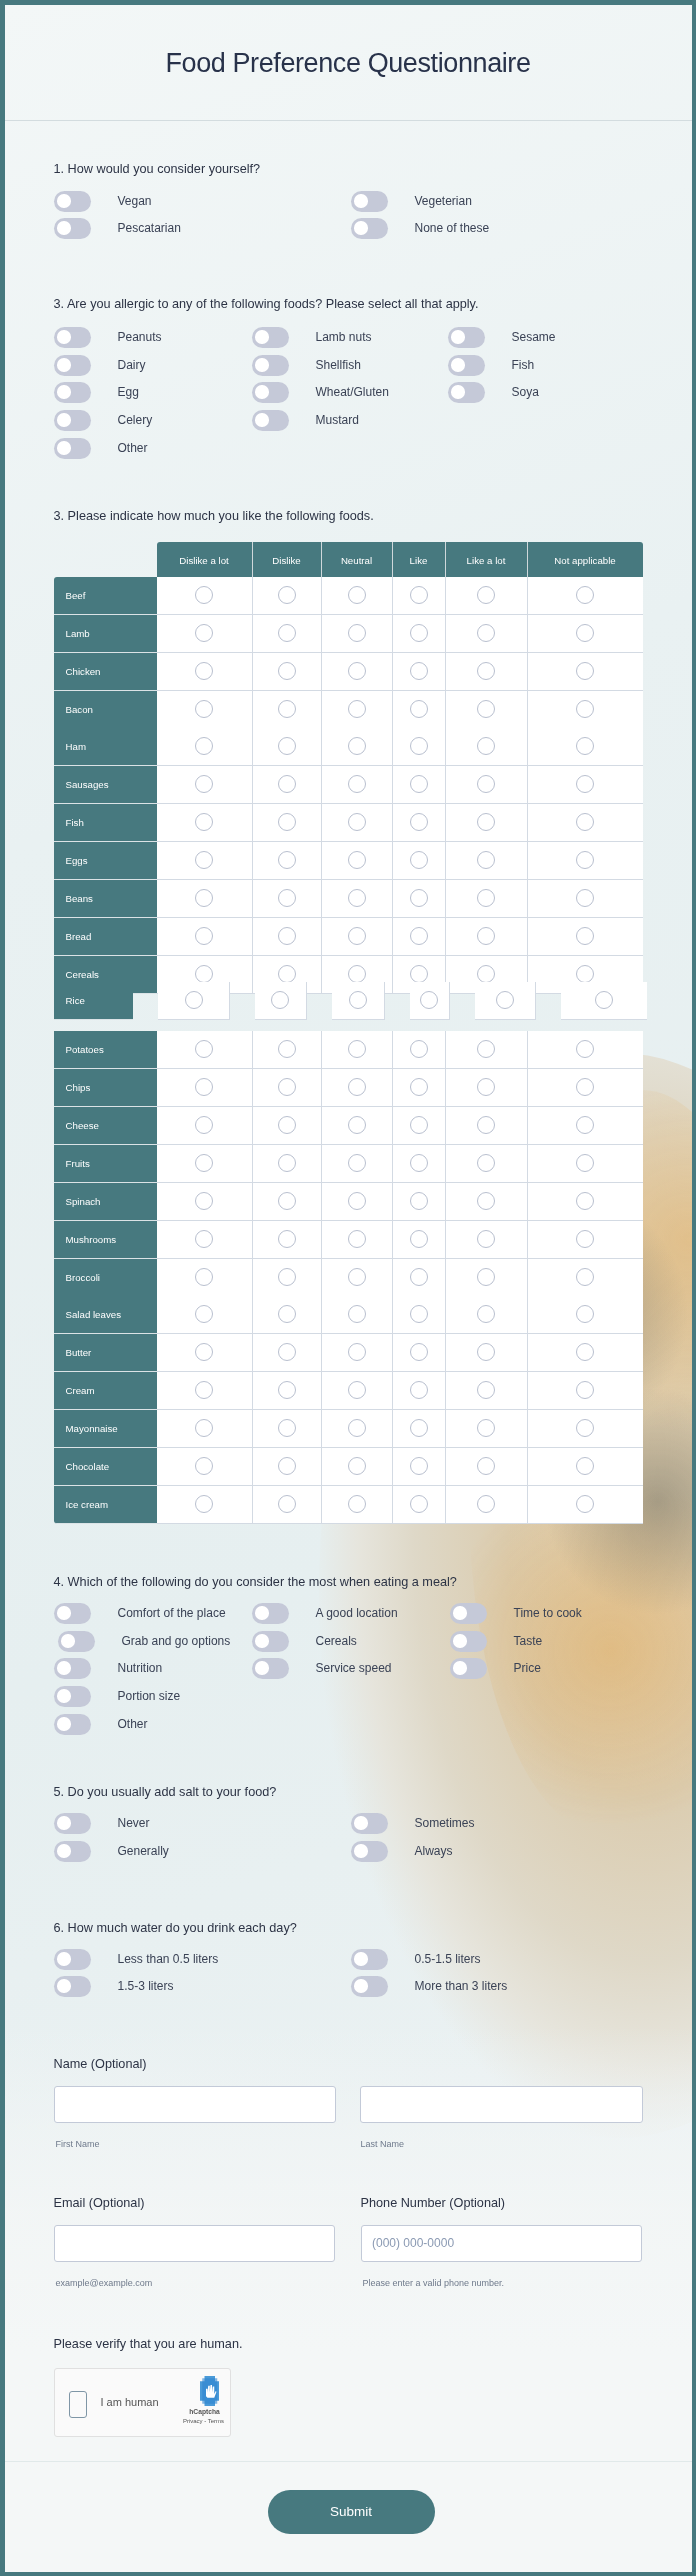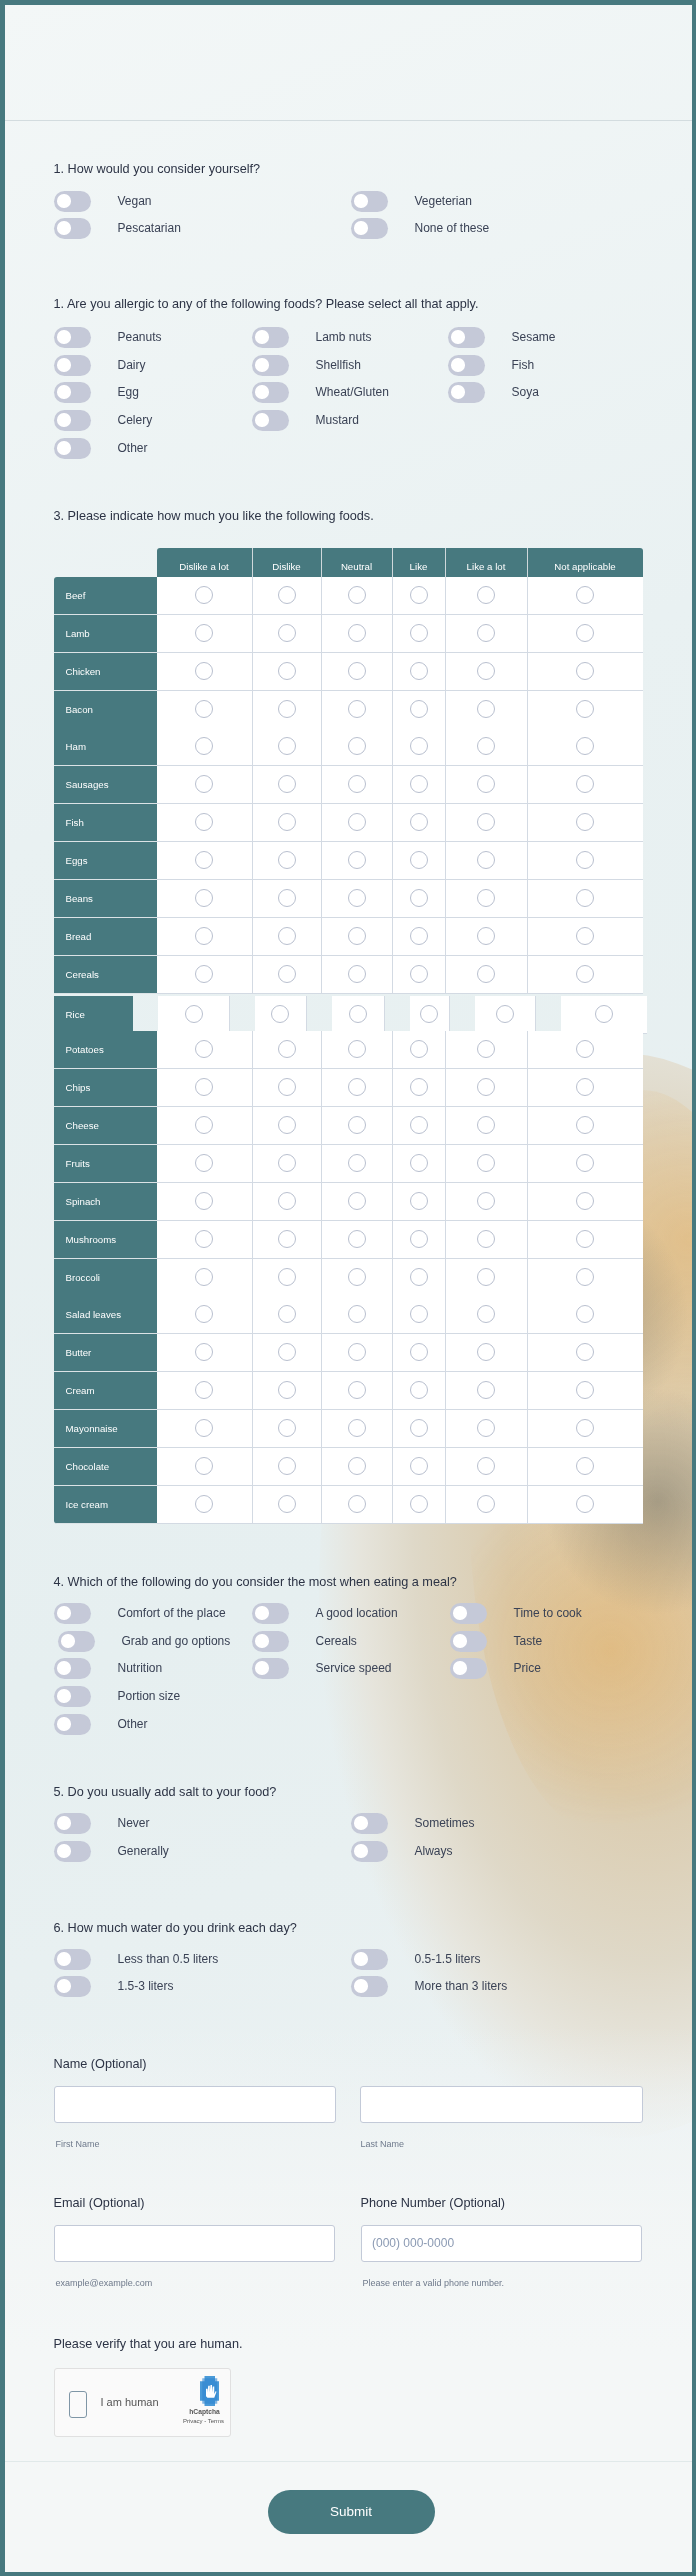--- a/index.html
+++ b/index.html
@@ -56,21 +56,21 @@
     position: relative; flex: none;
   }
   .toggle::after {
     content: ""; position: absolute; left: 3.7px; top: 3.7px; width: 13.5px; height: 13.5px;
     border-radius: 50%; background: #ffffff;
   }
   .opt-label { margin-left: 27px; font-size: 12px; color: #3a4255; white-space: nowrap; }
 
   
   .matrix { position: absolute; left: 49px; top: 533px; width: 593px; }
-  .mhead { position: absolute; left: 103px; top: 10px; height: 37px; display: flex; }
+  .mhead { position: absolute; left: 103px; top: 4px; height: 37px; display: flex; }
   .mhead .hc {
     height: 37px; background: #47797f; color: #ffffff; font-size: 9.7px;
     display: flex; align-items: center; justify-content: center;
     border-right: 0.7px solid #cfd8db;
   }
   .mhead .hc:first-child { border-top-left-radius: 3px; }
   .mhead .hc:last-child { border-right: none; border-top-right-radius: 3px; }
   .mrow { position: absolute; left: 0; height: 38px; display: flex; width: 593px; }
   .mrow .rh {
     width: 103px; height: 100%; background: #47797f; color: #ffffff; font-size: 9.7px;
@@ -117,41 +117,42 @@
 </style>
 </head>
 <body>
 
 <div class="frame">
   <div class="plate"></div>
   <div class="food"></div>
   <div class="bottom-fade"></div>
 
   <div class="content">
+    <h1 class="title">Food  Preference Questionnaire</h1>
     <div class="hdiv" style="top:115px"></div>
 
     <div class="qlabel" style="top:157px">1.  How would you consider yourself?</div>
     <div class="opt" style="left:49px;top:186px">
       <span class="toggle"></span>
       <span class="opt-label">Vegan</span>
     </div>
     <div class="opt" style="left:346px;top:186px">
       <span class="toggle"></span>
       <span class="opt-label">Vegeterian</span>
     </div>
     <div class="opt" style="left:49px;top:213px">
       <span class="toggle"></span>
       <span class="opt-label">Pescatarian</span>
     </div>
     <div class="opt" style="left:346px;top:213px">
       <span class="toggle"></span>
       <span class="opt-label">None of these</span>
     </div>
 
-    <div class="qlabel" style="top:292px">1. Are you allergic to any of the following foods?  Please select all that apply.</div>
+    <div class="qlabel" style="top:292px">3. Are you allergic to any of the following foods?  Please select all that apply.</div>
     <div class="opt" style="left:49px;top:322px">
         <span class="toggle"></span>
         <span class="opt-label">Peanuts</span>
       </div>
     <div class="opt" style="left:247px;top:322px">
         <span class="toggle"></span>
         <span class="opt-label">Lamb nuts</span>
       </div>
     <div class="opt" style="left:443px;top:322px">
         <span class="toggle"></span>
@@ -428,21 +429,21 @@
           <div class="cell" style="width: 53px;">
             <span class="radio"></span>
           </div>
           <div class="cell" style="width: 82px;">
             <span class="radio"></span>
           </div>
           <div class="cell" style="width: 115px;">
             <span class="radio"></span>
           </div>
         </div>
-        <div class="mrow" style="top: 458px; gap: 25px;">
+        <div class="mrow" style="top: 444px; gap: 25px;">
           <div class="rh">Rice</div>
           <div class="cell" style="width: 96px;">
             <span class="radio"></span>
           </div>
           <div class="cell" style="width: 69px;">
             <span class="radio"></span>
           </div>
           <div class="cell" style="width: 71px;">
             <span class="radio"></span>
           </div>

